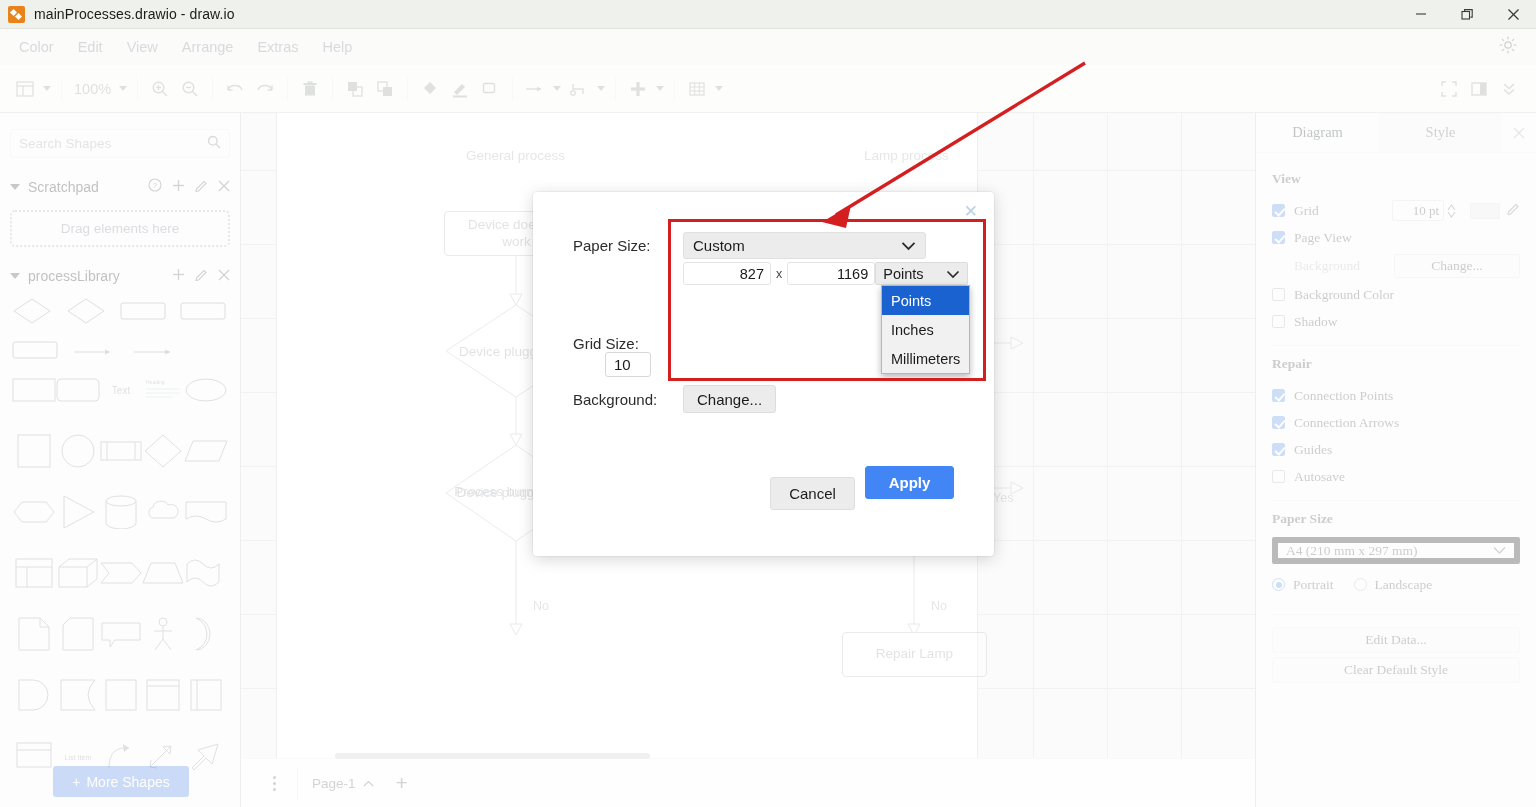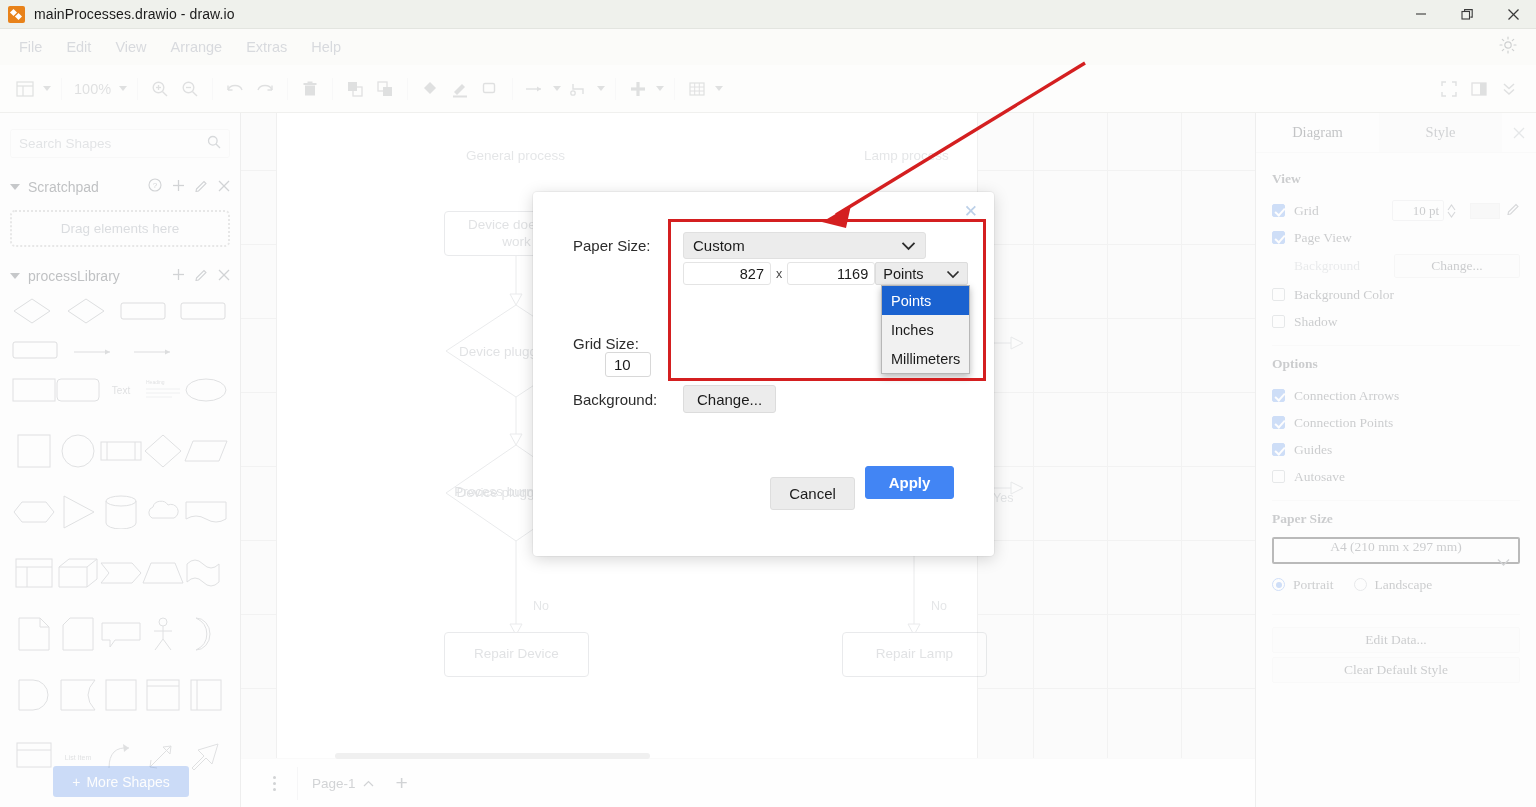--- a/index.html
+++ b/index.html
@@ -164,22 +164,22 @@
   .rp-spacer{ flex:1; }
   .gridsize-input{ width:52px;height:21px;border:1px solid #dcdee1;border-radius:2px;background:#fff;
     font-size:13px; color:#3f444a; display:flex;align-items:center;justify-content:flex-end; padding-right:4px;}
   .stepper{ display:flex;flex-direction:column; margin-left:3px; color:#6a6f76; line-height:.6; font-size:9px;}
   .swatch{ width:30px;height:16px;background:#ececec;border:1px solid #e2e2e2; margin-left:14px;}
   .pencil{ margin-left:7px; color:#6a6f76;}
   .rp-indentrow{ display:flex;align-items:center;height:30px; font-size:13.5px;color:#b0b5bb; padding-left:22px;}
   .change-btn{ margin-left:auto; width:126px;height:24px;border:1px solid #e6e6e6;background:#fbfbfb;
     display:flex;align-items:center;justify-content:center;font-size:13.5px;color:#3f444a;border-radius:2px;}
   .rp-divider{ height:1px;background:#f0f0f0; margin:10px 0;}
-  .rp-select{ width:100%;height:27px;border:2px solid #000000;border-radius:2px;background:#fff;
-    display:flex;align-items:center;padding:0 8px;font-size:13.5px;color:#3f444a;flex-direction:column;}
+  .rp-select{ width:100%;height:27px;border:6px solid #000000;border-radius:2px;background:#fff;
+    display:flex;align-items:center;padding:0 8px;font-size:13.5px;color:#3f444a;}
   .rp-select .cv{ margin-left:auto; }
   .radio{ width:13px;height:13px;border:1px solid #a8adb3;border-radius:50%;margin-right:8px;background:#fff;flex:none;position:relative;}
   .radio.on{ border-color:#4d87e8;}
   .radio.on:after{content:"";position:absolute;left:2.5px;top:2.5px;width:6px;height:6px;border-radius:50%;background:#4d87e8;}
   .wide-btn{ width:100%;height:26px;border:1px solid #eeeeee;background:#fcfcfc;display:flex;align-items:center;
     justify-content:center;font-size:13.5px;color:#3f444a;border-radius:2px;margin-bottom:4px;}
 
   
   .overlay{ position:absolute; inset:0; }
   .dialog{
@@ -259,21 +259,21 @@
       <div class="win-btn">
         <svg width="13" height="13" viewBox="0 0 13 13">
             <line x1="1.5" y1="1.5" x2="11.5" y2="11.5" stroke="#3a3a3a" stroke-width="1.2"></line>
             <line x1="11.5" y1="1.5" x2="1.5" y2="11.5" stroke="#3a3a3a" stroke-width="1.2"></line>
           </svg>
       </div>
     </div>
   </div>
 
   <div class="menubar">
-    <div class="menu-item">File</div>
+    <div class="menu-item">Color</div>
     <div class="menu-item">Edit</div>
     <div class="menu-item">View</div>
     <div class="menu-item">Arrange</div>
     <div class="menu-item">Extras</div>
     <div class="menu-item">Help</div>
     <div class="sun-icon">
       <svg width="18" height="18" viewBox="0 0 18 18">
           <circle cx="9" cy="9" r="3.2" fill="none" stroke="#6a6f76" stroke-width="1.2"></circle>
         <g stroke="#6a6f76" stroke-width="1.2" stroke-linecap="round">
           <line x1="9" y1="1" x2="9" y2="3"></line>
@@ -767,21 +767,20 @@
         <path d="M782 375 L770 369 L770 381 Z" fill="#fff" stroke="#b9bdc2"></path>
         <line x1="673" y1="400" x2="673" y2="512" stroke="#b9bdc2" stroke-width="1"></line>
         <path d="M673 522 L667 511 L679 511 Z" fill="#fff" stroke="#b9bdc2"></path>
       </svg>
 
       <div class="nodebox" style="left:198px; top:358px; width:150px; height:44px; border:none; background:transparent;">Device plugged in?</div>
 
       <div class="nodebox" style="left:203px; top:222px; width:145px; height:35px; border:none; background:transparent;">Device plugged in?</div>
       <div class="nodebox" style="left:203px; top:362px; width:145px; height:35px; border:none; background:transparent;">Process burned out?</div>
 
-      <div class="nodebox" style="left:203px; top:519px; width:145px; height:45px;">Repair Device</div>
       <div class="nodebox" style="left:601px; top:519px; width:145px; height:45px;">Repair Lamp</div>
       <div class="nodebox" style="left:604px; top:230px; width:140px; height:45px;">Plug in lamp</div>
       <div class="nodebox" style="left:604px; top:374px; width:140px; height:45px;">Replace Bulb</div>
 
       <div class="edge-label" style="left:292px; top:486px;">No</div>
       <div class="edge-label" style="left:690px; top:486px;">No</div>
       <div class="edge-label" style="left:752px; top:378px;">Yes</div>
     </div>
   </div>
 
@@ -855,28 +854,28 @@
         <div class="cbx"></div>
         <span>Background Color</span>
       </div>
       <div class="rp-row">
         <div class="cbx"></div>
         <span>Shadow</span>
       </div>
 
       <div class="rp-divider"></div>
 
-      <div class="rp-section" style="margin-top:10px">Options</div>
+      <div class="rp-section" style="margin-top:10px">Repair</div>
+      <div class="rp-row">
+        <div class="cbx on"></div>
+        <span>Connection Points</span>
+      </div>
       <div class="rp-row">
         <div class="cbx on"></div>
         <span>Connection Arrows</span>
-      </div>
-      <div class="rp-row">
-        <div class="cbx on"></div>
-        <span>Connection Points</span>
       </div>
       <div class="rp-row">
         <div class="cbx on"></div>
         <span>Guides</span>
       </div>
       <div class="rp-row">
         <div class="cbx"></div>
         <span>Autosave</span>
       </div>
 

